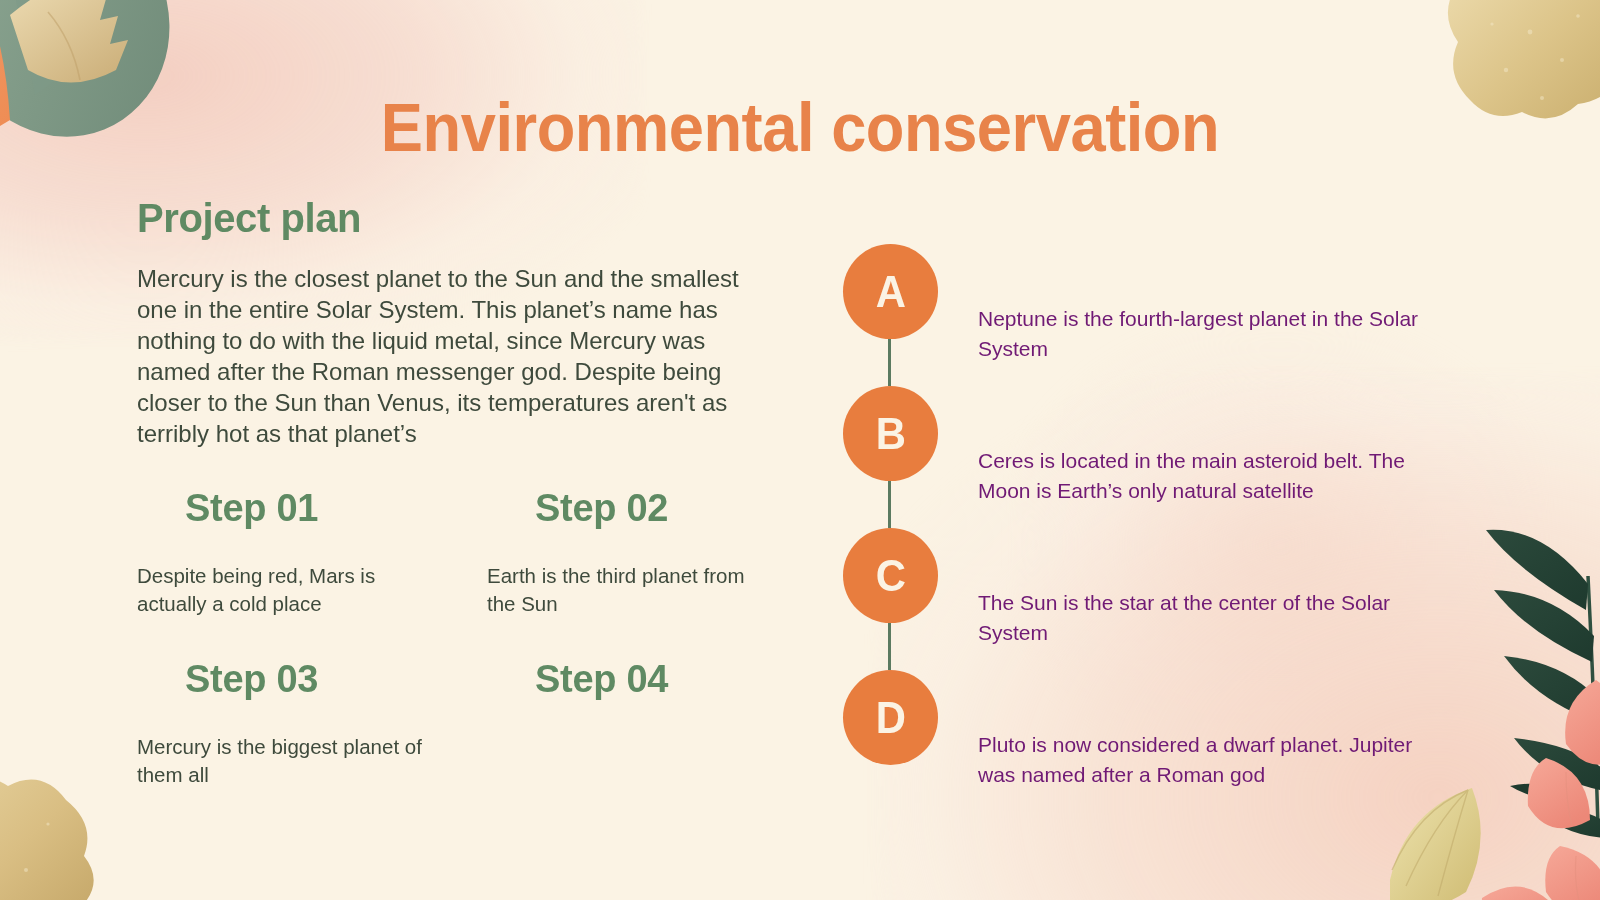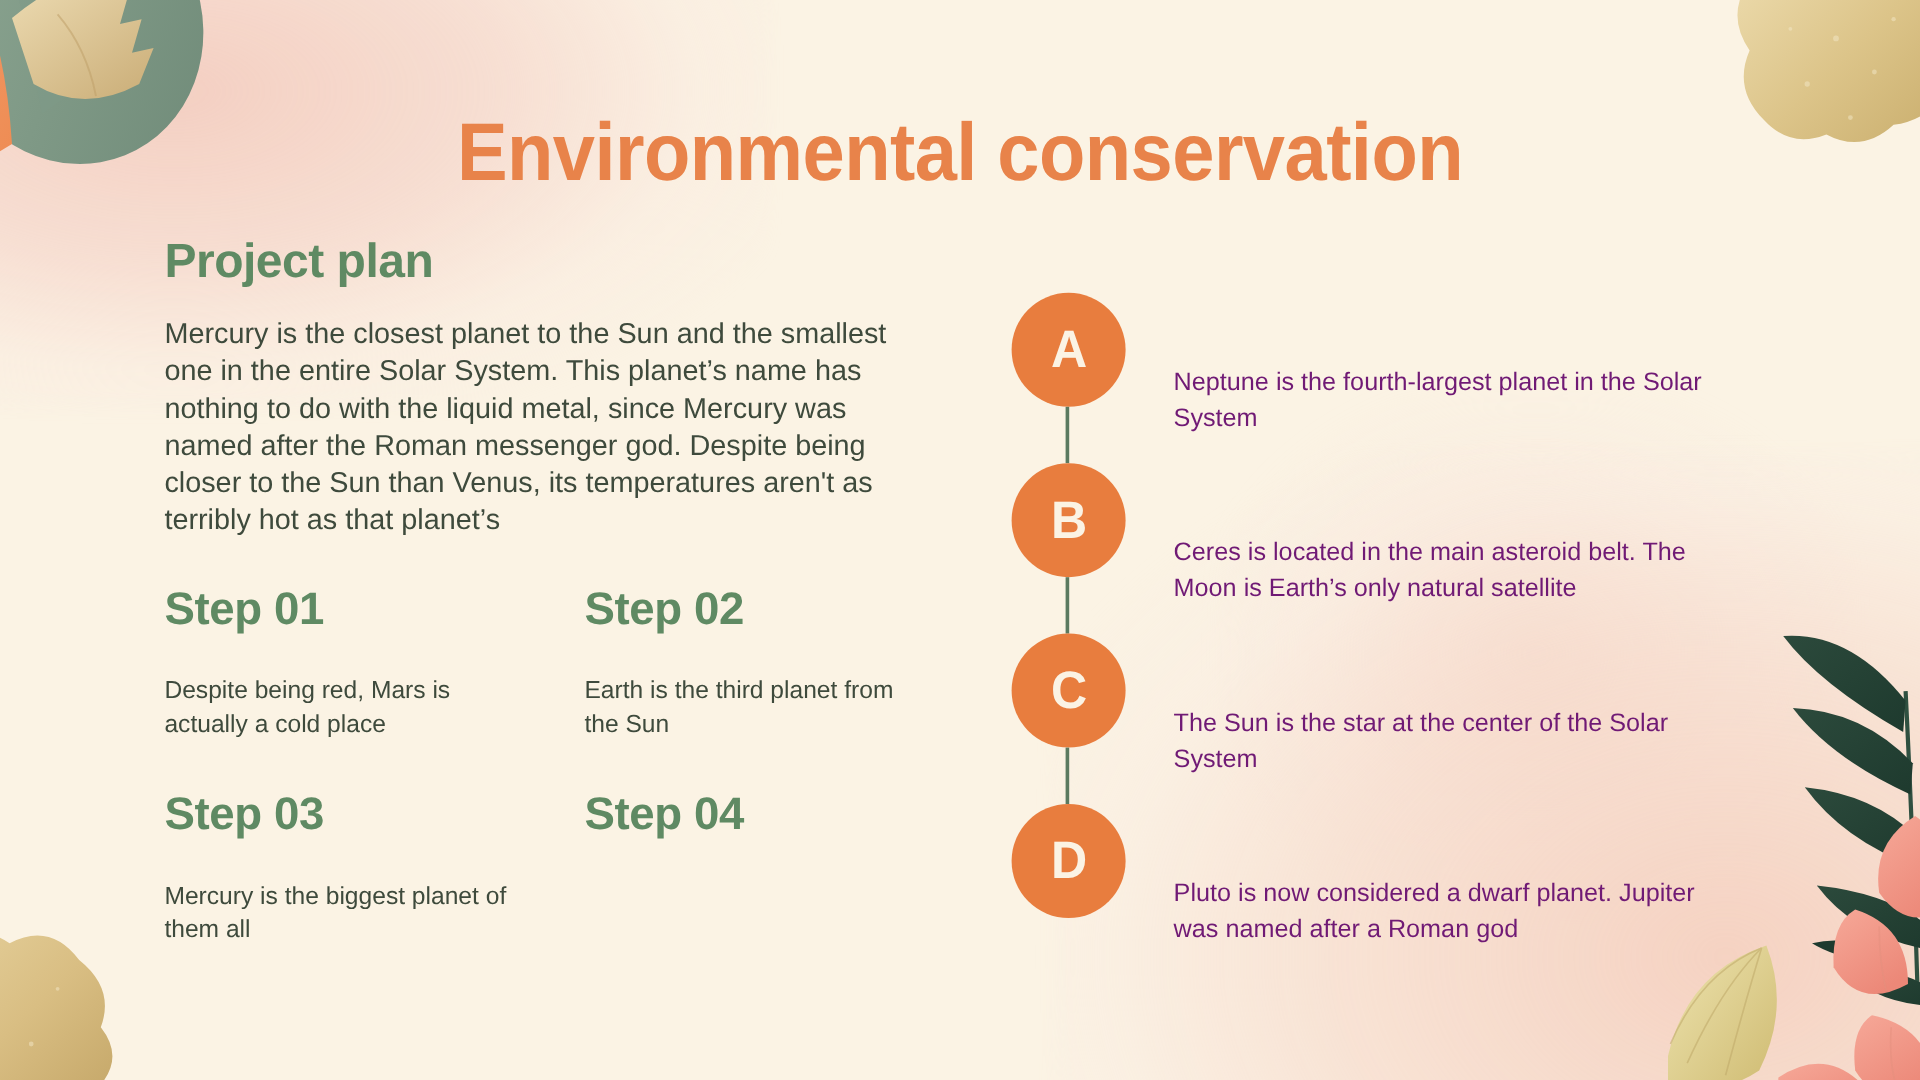--- a/index.html
+++ b/index.html
@@ -60,21 +60,21 @@
   }
 
   .steps-grid {
     margin-top:38px;
     display:grid;
     grid-template-columns:350px 1fr;
     row-gap:40px;
   }
   .step-title {
     font-size:38px; font-weight:bold; color:#5F8A63;
-    letter-spacing:-.3px; margin-bottom:14px;
+    letter-spacing:-.3px; margin-bottom:14px;margin-left:48px;
   }
   .step-desc {
     font-size:20.5px; line-height:28px; color:#3E4A3C;
     max-width:310px;
     margin-top:32px;
   }
 
   
   #timeline { position:absolute; left:843px; top:244px; width:640px; }
   .tl-row { position:relative; height:142px; }

